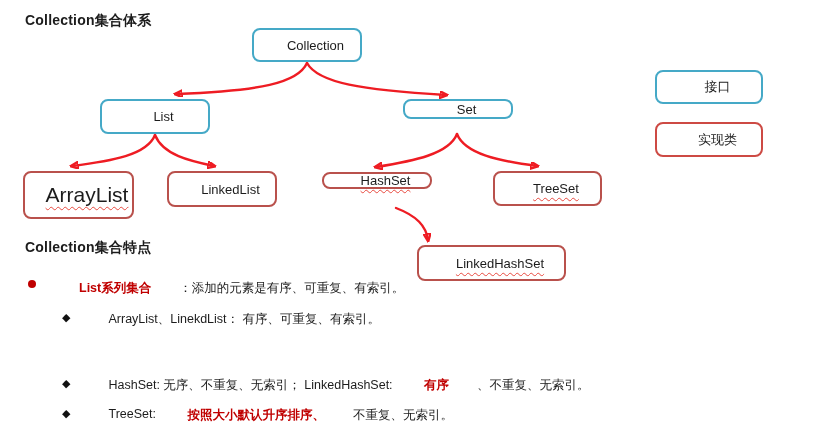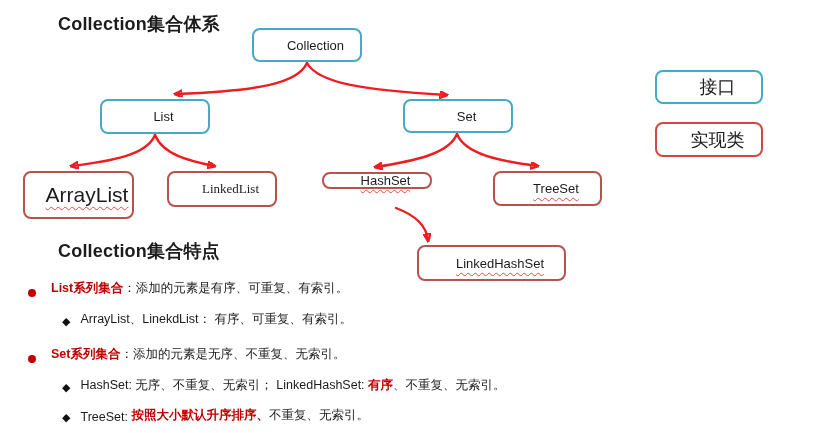--- a/index.html
+++ b/index.html
@@ -7,48 +7,48 @@
     --red-node:#b9514c;
     --red-legend:#cd4a44;
     --arrow:#ee1c23;
     --accent:#c00000;
     --ink:#1c1c1c;
   }
   html,body{margin:0;padding:0;background:#fff;}
   body{font-family:"Liberation Sans","DejaVu Sans",sans-serif;color:var(--ink);}
   .canvas{position:relative;width:819px;height:433px;background:#fff;overflow:hidden;}
 
-  .h1{position:absolute;font-size:18px;font-weight:bold;letter-spacing:.2px;margin-left:33px;}
+  .h1{position:absolute;font-size:14px;font-weight:bold;letter-spacing:.2px;}
   #title-hierarchy{left:25px;top:12px;}
   #title-features{left:25px;top:239px;}
 
   svg.edges{position:absolute;left:0;top:0;width:819px;height:433px;pointer-events:none;}
   svg.edges path{stroke:var(--arrow);stroke-width:2.4;fill:none;stroke-linecap:round;}
 
   .node{position:absolute;display:flex;align-items:center;justify-content:center;
         background:#fff;border-radius:8px;font-size:13px;color:var(--ink);box-sizing:border-box;padding-left:17px;}
   .node.interface{border:2px solid var(--blue);}
   .node.impl{border:2px solid var(--red-node);}
-  .node.legend{border-width:2.2px;font-size:18px;justify-content:center;}
+  .node.legend{border-width:2.2px;font-size:13px;justify-content:center;}
   .node.legend.impl{border-color:var(--red-legend);}
   .squiggle{text-decoration-line:underline;text-decoration-style:wavy;
             text-decoration-color:#e84a40;text-decoration-thickness:1px;text-underline-offset:4px;}
 
   #node-collection{left:252px;top:28px;width:110px;height:34px;}
   #node-list{left:100px;top:99px;width:110px;height:35px;}
-  #node-set{left:403px;top:99px;width:110px;height:34px;}
+  #node-set{left:403px;top:99px;width:110px;height:20px;}
   #node-arraylist{left:23px;top:171px;width:111px;height:48px;font-size:21px;}
-  #node-linkedlist{left:167px;top:171px;width:110px;height:36px;font-family:Liberation Serif, serif;}
+  #node-linkedlist{left:167px;top:171px;width:110px;height:36px;}
   #node-hashset{left:322px;top:172px;width:110px;height:17px;}
   #node-treeset{left:493px;top:171px;width:109px;height:35px;}
   #node-linkedhashset{left:417px;top:245px;width:149px;height:36px;}
   #legend-interface{left:655px;top:70px;width:108px;height:34px;}
   #legend-class{left:655px;top:122px;width:108px;height:35px;}
 
-  .line{position:absolute;display:flex;align-items:flex-end;font-size:12.5px;white-space:pre;}
+  .line{position:absolute;display:flex;align-items:flex-start;font-size:12.5px;white-space:pre;gap:28px;}
   .line .dot{width:8px;height:8px;border-radius:50%;background:var(--accent);margin-right:15px;flex:0 0 auto;}
   .line .diamond{font-size:11px;margin-right:10px;color:#111;}
   .red-strong{color:var(--accent);font-weight:bold;}
 
   #bullet-list{left:28px;top:280px;}
   #sub-arraylist{left:62px;top:311px;}
   #bullet-set{left:28px;top:346px;}
   #sub-hashset{left:62px;top:377px;}
   #sub-treeset{left:62px;top:407px;}
 </style>
@@ -112,25 +112,20 @@
     <span class="dot"></span>
     <span class="red-strong">List系列集合</span>
     <span>：添加的元素是有序、可重复、有索引。</span>
   </div>
 
   <div class="line" id="sub-arraylist">
     <span class="diamond">◆</span>
     <span>ArrayList、LinekdList： 有序、可重复、有索引。</span>
   </div>
 
-  <div class="line" id="bullet-set">
-    <span class="dot"></span>
-    <span class="red-strong">Set系列集合</span>
-    <span>：添加的元素是无序、不重复、无索引。</span>
-  </div>
 
   <div class="line" id="sub-hashset">
     <span class="diamond">◆</span>
     <span>HashSet: 无序、不重复、无索引； LinkedHashSet: </span>
     <span class="red-strong">有序</span>
     <span>、不重复、无索引。</span>
   </div>
 
   <div class="line" id="sub-treeset">
     <span class="diamond">◆</span>

